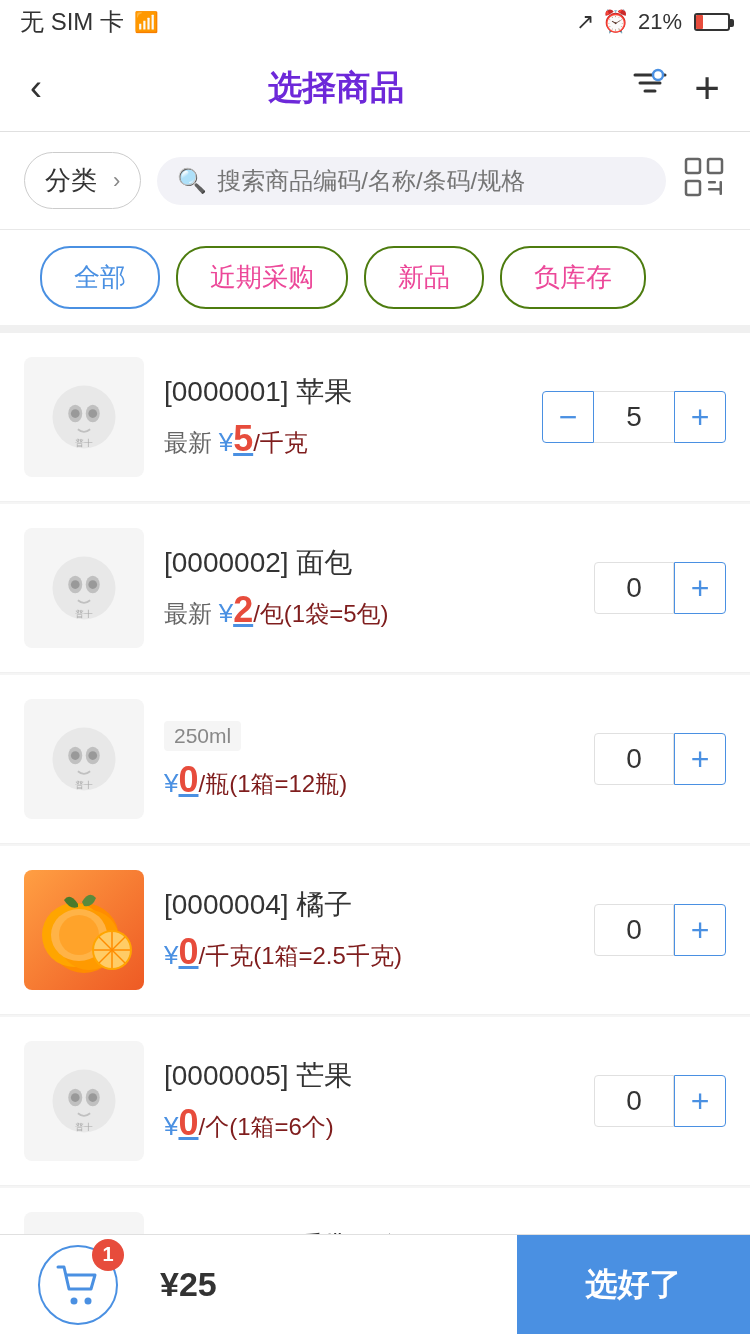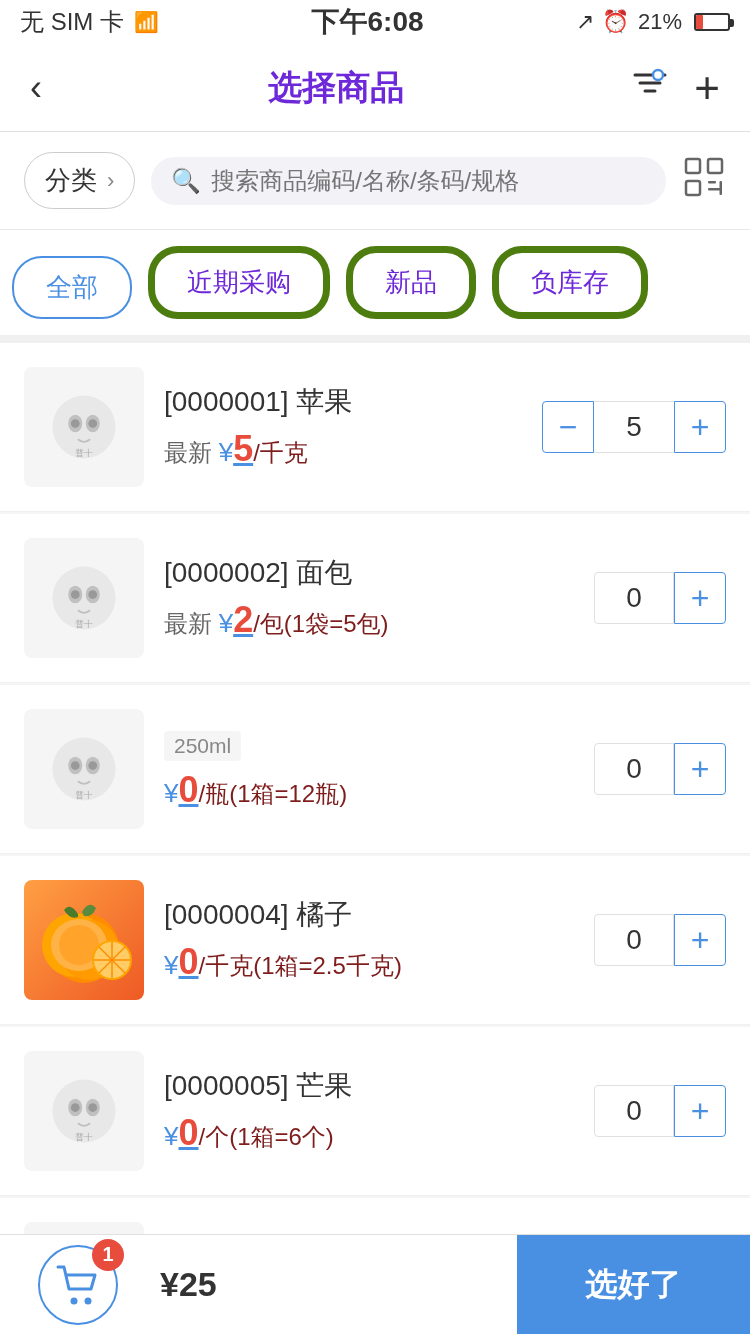--- a/index.html
+++ b/index.html
@@ -59,21 +59,21 @@
     }
     .category-btn {
       border: 1px solid #ccc;
       border-radius: 30px;
       padding: 10px 20px;
       font-size: 26px;
       color: #333;
       background: #fff;
       display: flex;
       align-items: center;
-      gap: 10px;
+      gap: 16px;
       white-space: nowrap;
       cursor: pointer;
     }
     .search-box {
       flex: 1;
       background: #f2f2f7;
       border-radius: 30px;
       display: flex;
       align-items: center;
       padding: 10px 20px;
@@ -87,32 +87,32 @@
       color: #999;
       outline: none;
       width: 100%;
     }
     .scan-icon { font-size: 32px; color: #666; }
 
     
     .tab-bar {
       background: #fff;
       display: flex;
-      align-items: flex-end;
-      padding: 16px 12px;
+      align-items: flex-start;
+      padding: 16px 40px;
       gap: 16px;
       border-bottom: 8px solid #f0f0f0;
     }
     .tab-btn {
       border-radius: 30px;
       padding: 12px 32px;
       font-size: 26px;
-      border: 7px solid #4d7c0f;
-      background: #fff;
-      color: #6d28d9;
+      border: 2px solid #4d7c0f;
+      background: #fff;
+      color: #ec4899;
       cursor: pointer;
     }
     .tab-btn.active {
       background: #fff;
       border: 2px solid #4a90e2;
       color: #4a90e2;
     }
 
     
     .product-list {
@@ -326,21 +326,20 @@
     }
   </style>
 </head>
 <body>
 
 <div class="status-bar">
   <div class="status-left">
     <span>无 SIM 卡</span>
     <span class="wifi-icon">📶</span>
   </div>
-  <div class="status-center">下午6:08</div>
   <div class="status-right">
     <span>↗</span>
     <span>⏰</span>
     <span>21%</span>
     <div class="battery">
       <div class="battery-fill"></div>
     </div>
   </div>
 </div>
 

